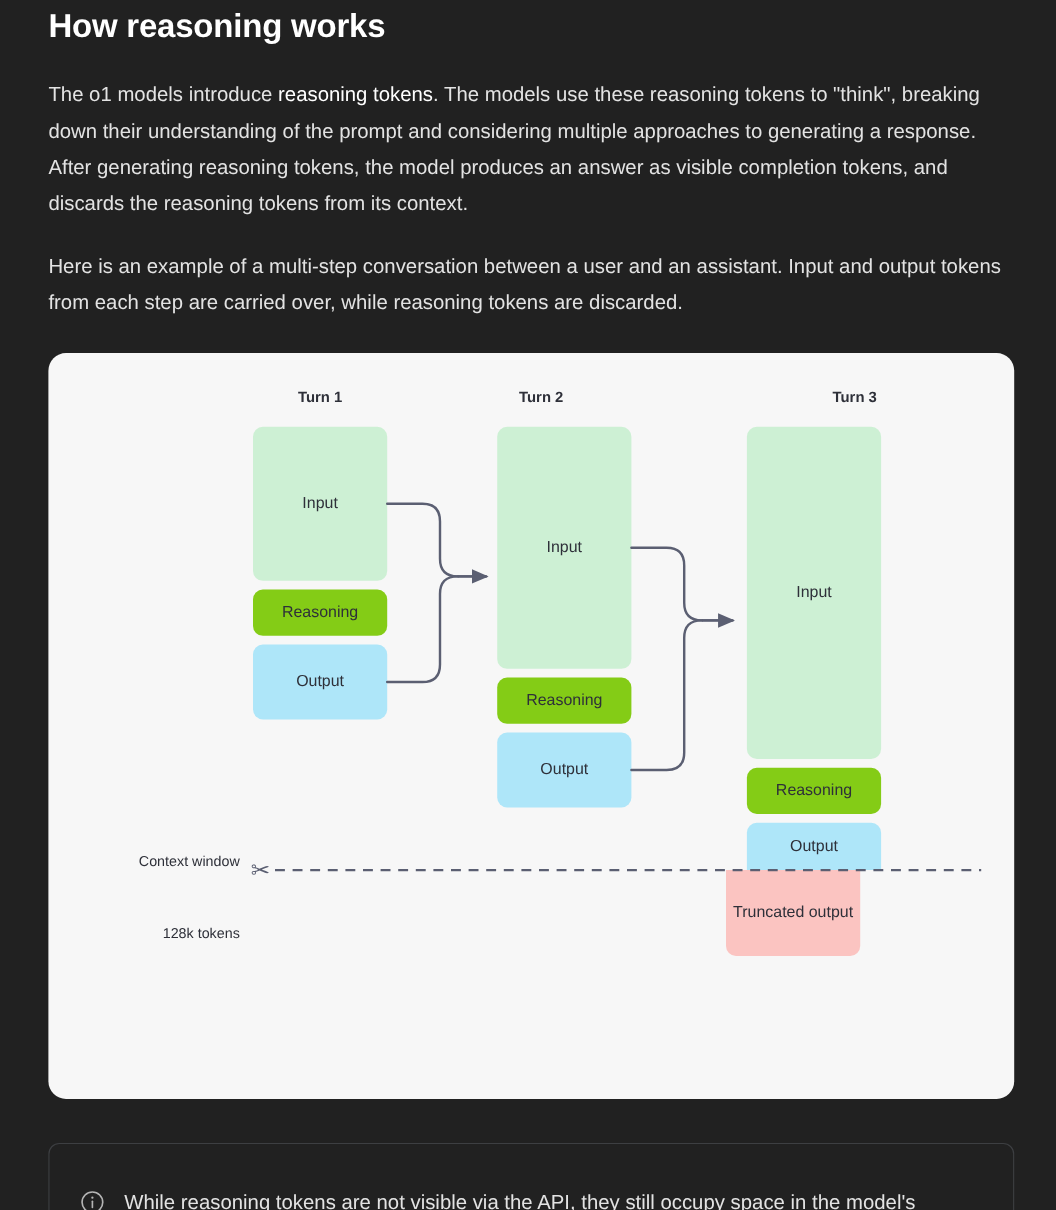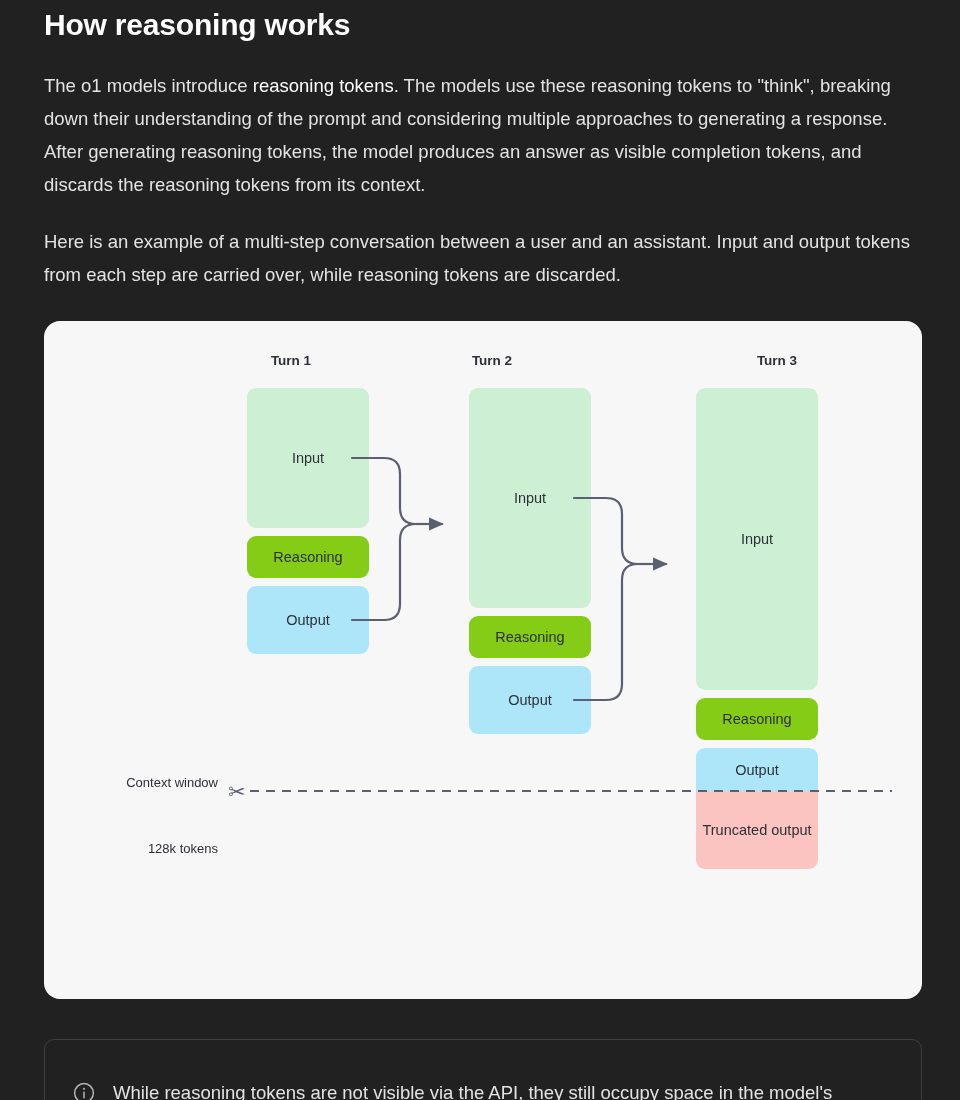--- a/index.html
+++ b/index.html
@@ -63,21 +63,20 @@
     position: absolute;
     border-radius: 9px;
     display: flex;
     align-items: center;
     justify-content: center;
     text-align: center;
     font-size: 14.5px;
     line-height: 20px;
     color: #2e3039;
     box-sizing: border-box;
-    margin-left: 17px;
   }
   .blk.green  { background: #cdf0d4; }
   .blk.grey   { background: #84cc16; }
   .blk.blue   { background: #aee6f9; }
   .blk.red    { background: #fbc4c1; }
   .blk.tr-top { border-radius: 9px 9px 0 0; }
   .blk.tr-bot { border-radius: 0 0 9px 9px; }
 
   .ctx-label {
     position: absolute;
@@ -150,21 +149,21 @@
     <div class="blk grey" style="left:186px; top:215px; width:122px; height:42px;">Reasoning</div>
     <div class="blk blue" style="left:186px; top:265px; width:122px; height:68px;">Output</div>
 
     <div class="blk green" style="left:408px; top:67px; width:122px; height:220px;">Input</div>
     <div class="blk grey" style="left:408px; top:295px; width:122px; height:42px;">Reasoning</div>
     <div class="blk blue" style="left:408px; top:345px; width:122px; height:68px;">Output</div>
 
     <div class="blk green" style="left:635px; top:67px; width:122px; height:302px;">Input</div>
     <div class="blk grey" style="left:635px; top:377px; width:122px; height:42px;">Reasoning</div>
     <div class="blk blue tr-top" style="left:635px; top:427px; width:122px; height:43px;">Output</div>
-    <div class="blk red tr-bot" style="left:635px; top:470px; width:122px; height:78px;">Truncated output</div>
+    <div class="blk red tr-bot" style="left:616px; top:470px; width:122px; height:78px;">Truncated output</div>
 
     <div class="ctx-label" style="left:30px; top:452px; width:144px;">
       <span class="ctx-title">Context window</span>
       <span class="ctx-sub">128k tokens</span>
     </div>
 
     <div class="scissors" style="left:184px; top:460px;">✂</div>
 
     <svg class="overlay" viewBox="0 0 878 570">
       <defs>

